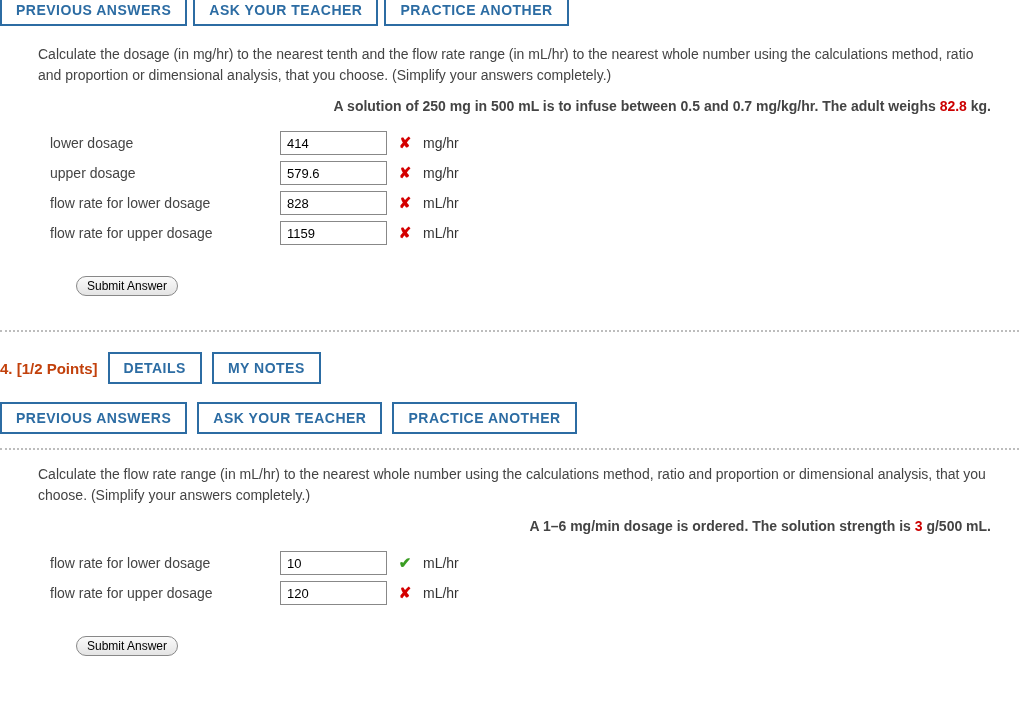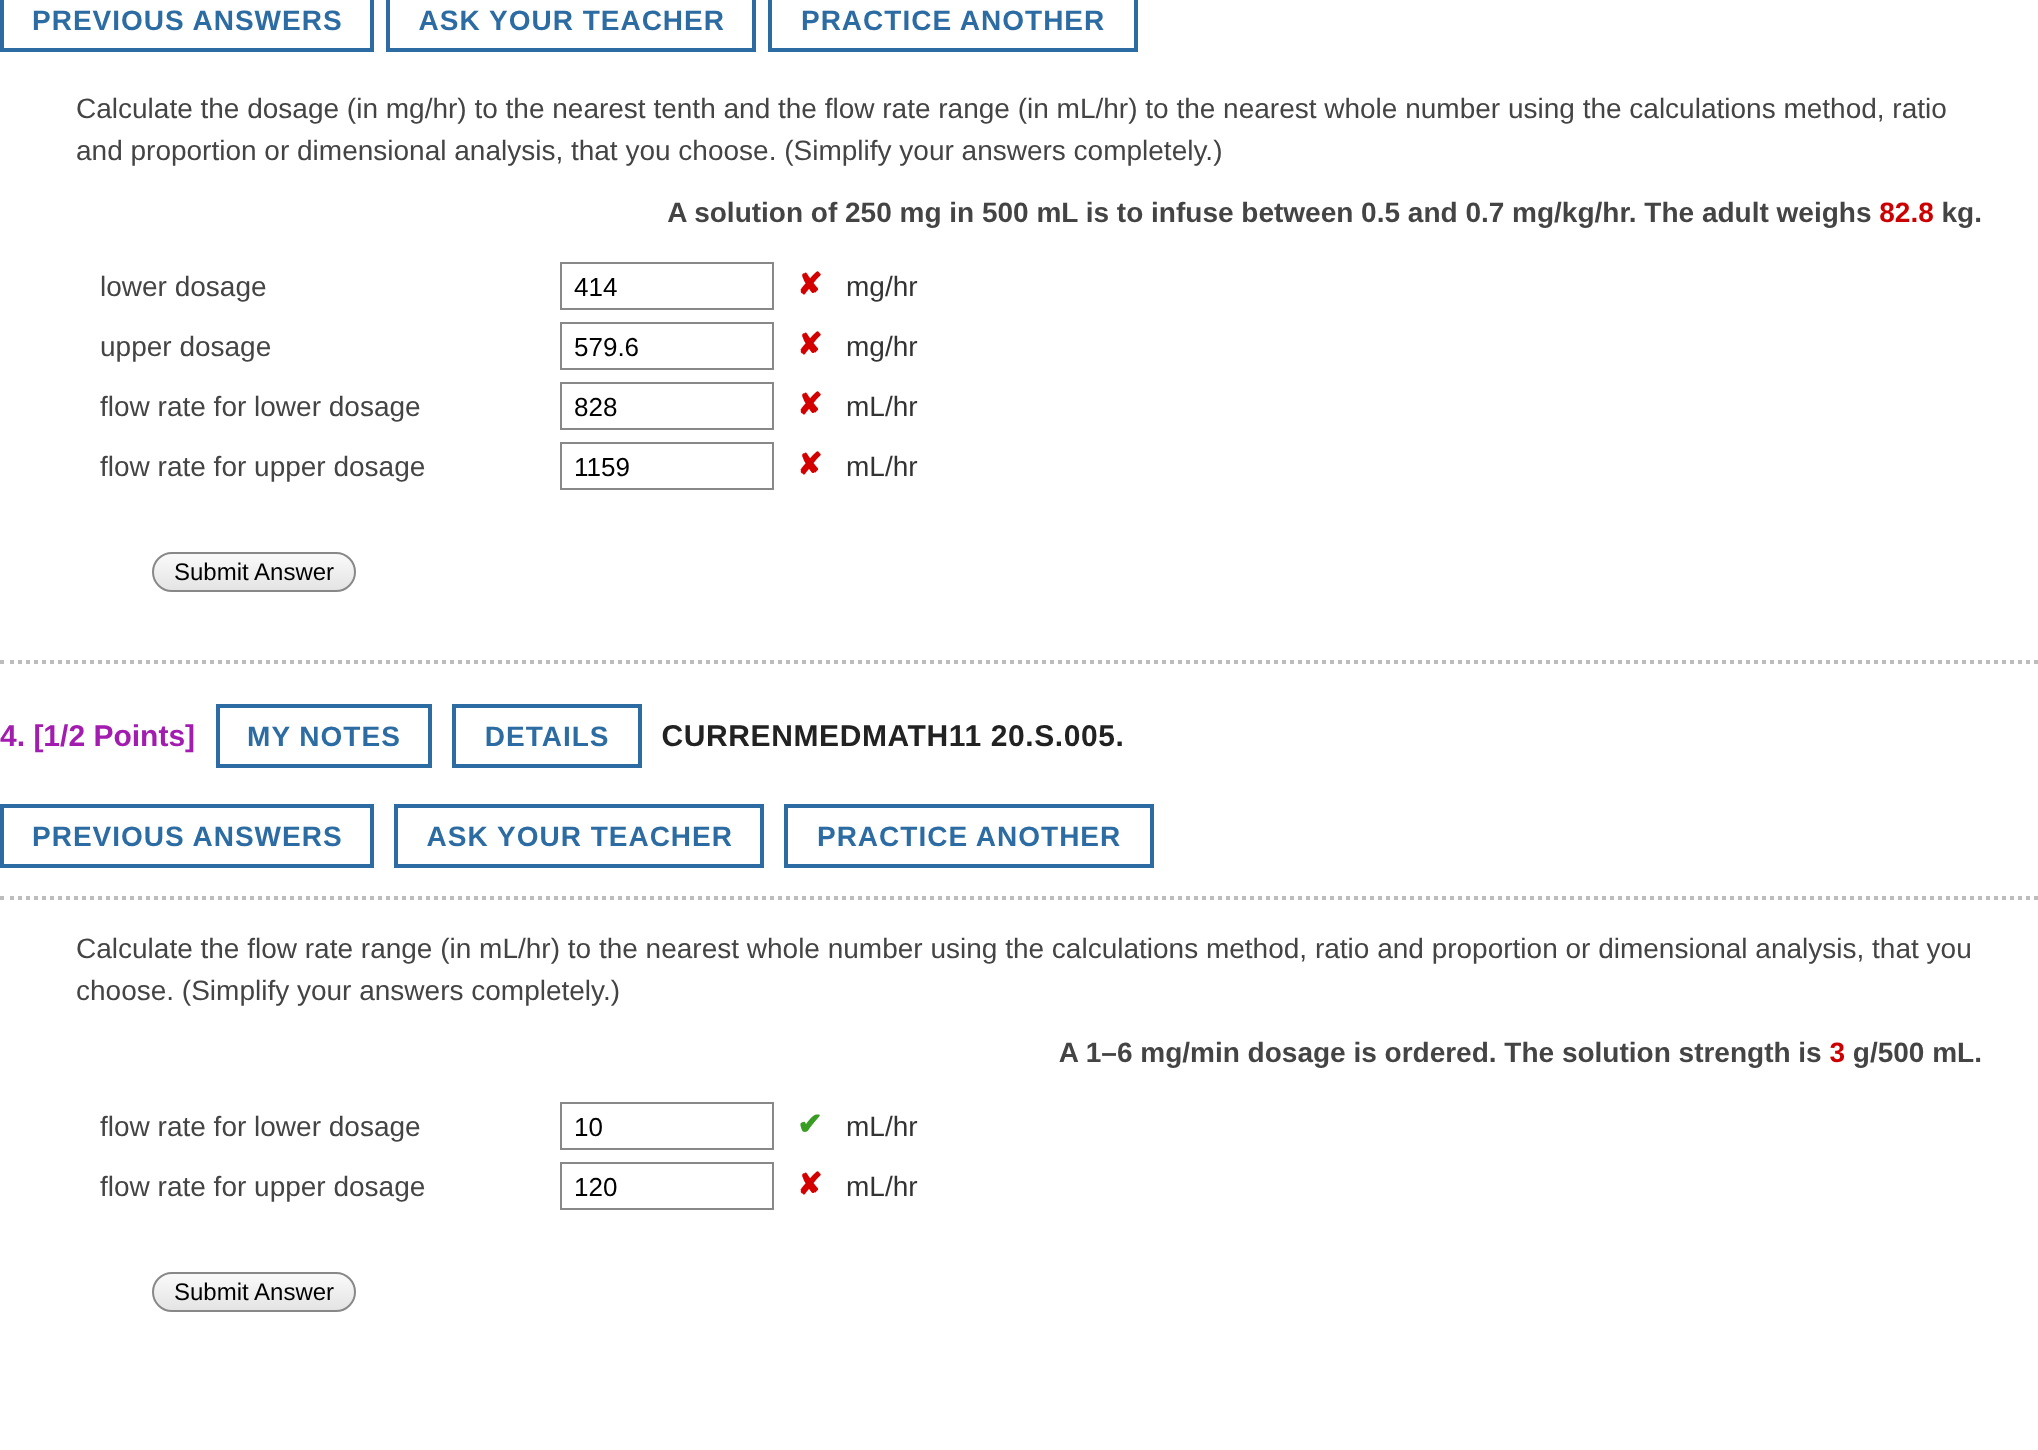--- a/index.html
+++ b/index.html
@@ -93,21 +93,21 @@
   .q-header {
     display: flex;
     align-items: center;
     gap: 10px;
     padding: 6px 0 6px 0;
     flex-wrap: wrap;
   }
   .q-num {
     font-weight: bold;
     font-size: 15px;
-    color: #a21caf;
+    color: #c2410c;
   }
   .q-ref {
     font-weight: bold;
     font-size: 15px;
     color: #222;
     letter-spacing: 0.3px;
   }
   .second-row-buttons {
     display: flex;
     gap: 10px;
@@ -164,23 +164,22 @@
   </div>
 </div>
 
 <hr class="dotted">
 
 <div class="q-header content-indent">
   <span class="q-num">
     <span>4.</span>
     <span>[1/2 Points]</span>
   </span>
+  <button class="tab-btn">DETAILS</button>
   <button class="tab-btn">MY NOTES</button>
-  <button class="tab-btn">DETAILS</button>
-  <span class="q-ref">CURRENMEDMATH11 20.S.005.</span>
 </div>
 
 <div class="second-row-buttons content-indent">
   <button class="tab-btn">PREVIOUS ANSWERS</button>
   <button class="tab-btn">ASK YOUR TEACHER</button>
   <button class="tab-btn">PRACTICE ANOTHER</button>
 </div>
 
 <hr class="dotted">
 

